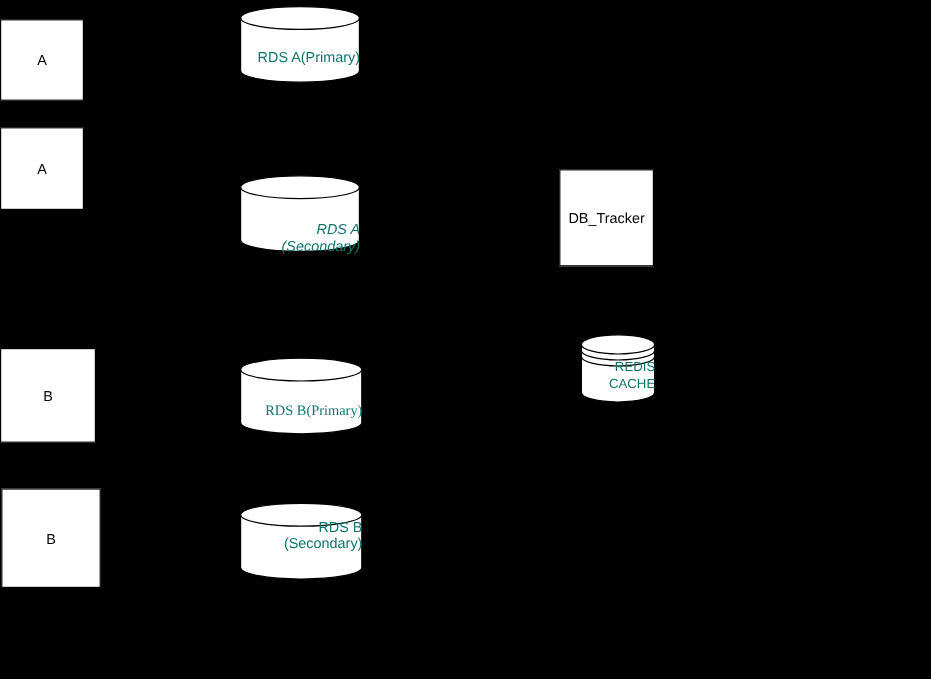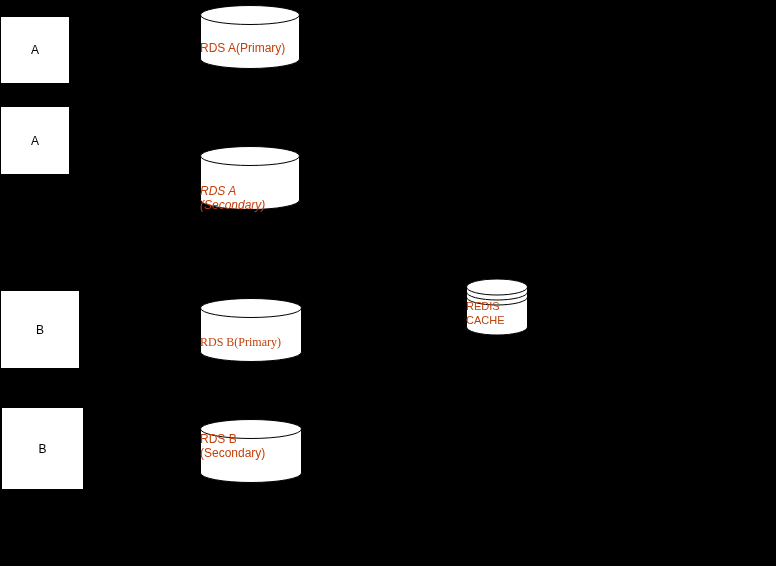--- a/index.html
+++ b/index.html
@@ -18,24 +18,24 @@
     display: flex;
     align-items: center;
     justify-content: center;
     font-size: 12px;
     color: #000000;
   }
   .cyl svg { display: block; }
   .cyl-label {
     position: absolute;
     left: 0; right: 0;
-    text-align: left;
+    text-align: right;
     font-size: 12px;
     line-height: 14px;
-    color: #c2410c;
+    color: #0f766e;
     white-space: pre-line;
   }
   .redis-label {
     font-size: 11px;
     line-height: 14px;
   }
 </style>
 </head>
 <body>
 
@@ -67,22 +67,25 @@
 
   <div class="node cyl" style="left:200px; top:146px; width:100px; height:64px;">
     <svg width="100" height="64" viewBox="0 0 100 64">
       <path d="M0.5,10 A49.5,9.5 0 0 1 99.5,10 L99.5,54 A49.5,9.5 0 0 1 0.5,54 Z" fill="#ffffff" stroke="#000000"></path>
       <path d="M0.5,10 A49.5,9.5 0 0 0 99.5,10" fill="none" stroke="#000000"></path>
     </svg>
     <div class="cyl-label" style="top:38px;font-style:italic;">RDS A
 (Secondary)</div>
   </div>
 
+  <div class="node proc-box" style="left:466px; top:141px; width:79px; height:81px;">
+    <span>DB_Tracker</span>
+  </div>
 
-  <div class="node cyl" style="left:466px; top:278px; width:62px; height:58px;">
+  <div class="node cyl" style="left:484px; top:278px; width:62px; height:58px;">
     <svg width="62" height="58" viewBox="0 0 62 58">
       <path d="M0.5,9 A30.5,8 0 0 1 61.5,9 L61.5,49 A30.5,8 0 0 1 0.5,49 Z" fill="#ffffff" stroke="#000000"></path>
       <path d="M0.5,9 A30.5,8 0 0 0 61.5,9" fill="none" stroke="#000000"></path>
       <path d="M0.5,14 A30.5,8 0 0 0 61.5,14" fill="none" stroke="#000000"></path>
       <path d="M0.5,19 A30.5,8 0 0 0 61.5,19" fill="none" stroke="#000000"></path>
     </svg>
     <div class="cyl-label redis-label" style="top:21px;">REDIS
 CACHE</div>
   </div>
 

